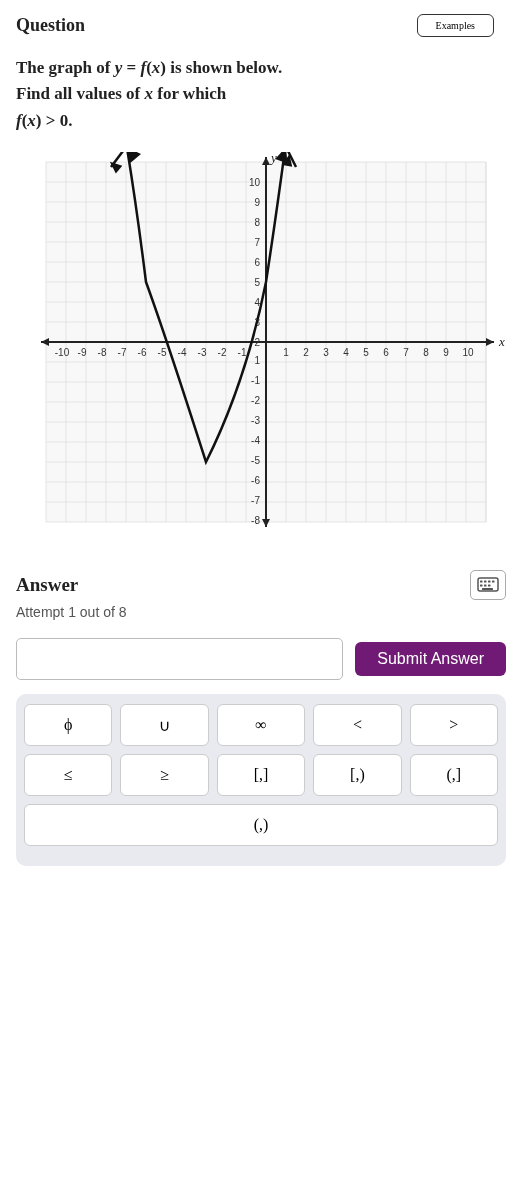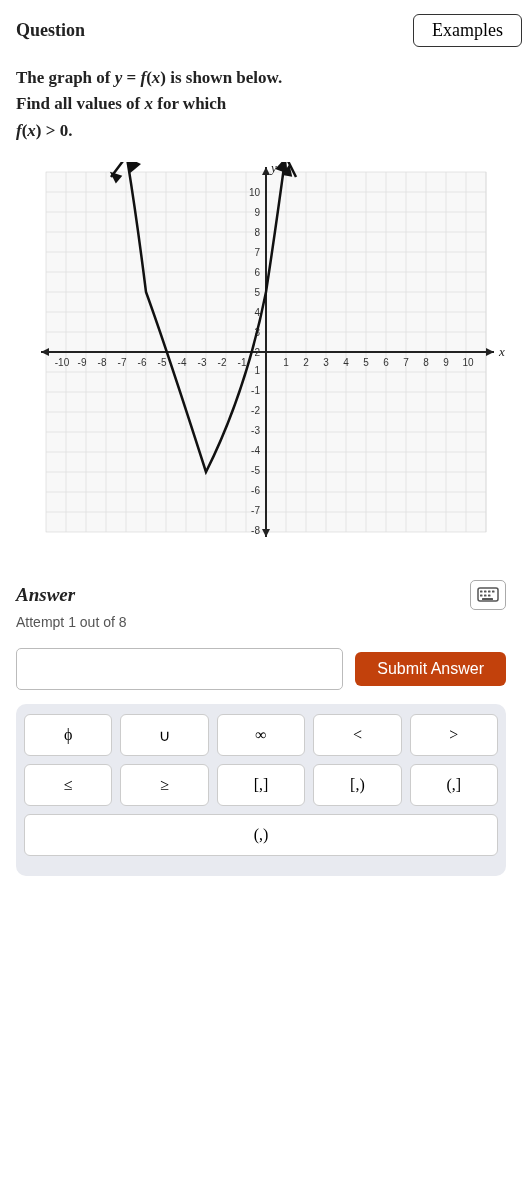--- a/index.html
+++ b/index.html
@@ -9,31 +9,31 @@
       background: #fff;
       font-family: Georgia, 'Times New Roman', serif;
       font-size: 16px;
       color: #222;
     }
 
     .top-bar {
       display: flex;
       justify-content: space-between;
       align-items: center;
-      padding: 14px 0 10px 16px;
+      padding: 14px 28px 10px 16px;
     }
     .question-label {
       font-weight: bold;
       font-size: 18px;
     }
     .examples-btn {
       border: 1.5px solid #333;
       border-radius: 6px;
       padding: 5px 18px;
-      font-size: 18px;
+      font-size: 10px;
       background: #fff;
       cursor: pointer;
       font-family: Georgia, serif;
     }
 
     .problem-text {
       padding: 8px 16px 0 16px;
       font-size: 17px;
       line-height: 1.55;
       font-weight: bold;
@@ -52,21 +52,20 @@
     .answer-section {
       padding: 18px 16px 0 16px;
     }
     .answer-label {
       font-weight: bold;
       font-size: 19px;
       margin-bottom: 4px;
       display: flex;
       justify-content: space-between;
       align-items: center;
-      font-style: italic;
     }
     .keyboard-icon {
       width: 36px;
       height: 30px;
       border: 1.5px solid #aaa;
       border-radius: 5px;
       display: flex;
       align-items: center;
       justify-content: center;
       cursor: pointer;
@@ -87,21 +86,21 @@
     .answer-input {
       flex: 1;
       height: 42px;
       border: 1.5px solid #bbb;
       border-radius: 5px;
       font-size: 16px;
       padding: 0 10px;
       outline: none;
     }
     .submit-btn {
-      background: #c2410c;
+      background: #701a75;
       color: #fff;
       border: none;
       border-radius: 6px;
       padding: 8px 22px;
       font-size: 16px;
       cursor: pointer;
       white-space: nowrap;
       font-family: Arial, sans-serif;
       font-weight: 500;
     }

